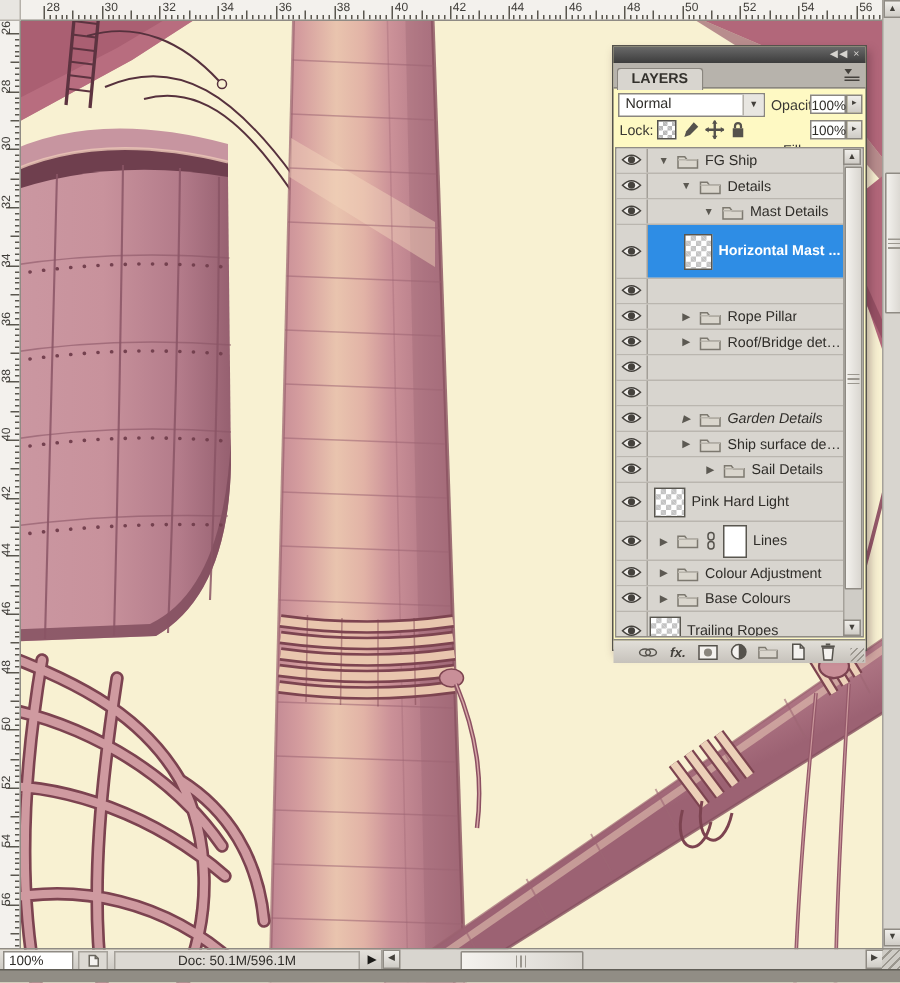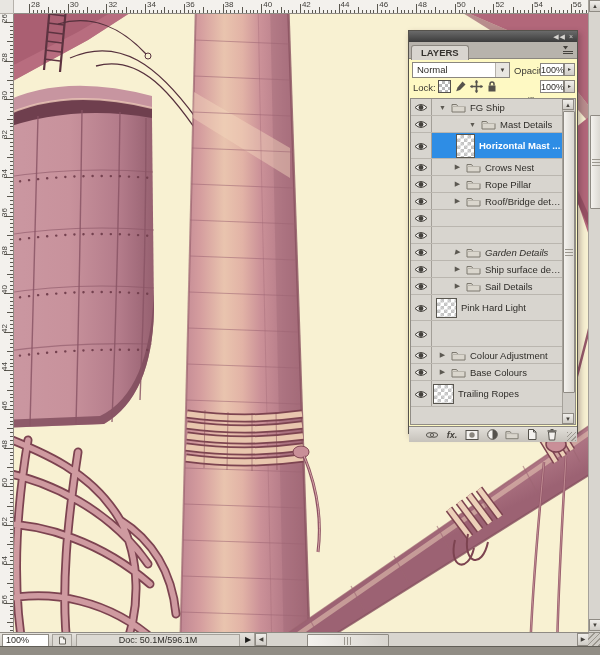--- a/index.html
+++ b/index.html
@@ -609,150 +609,158 @@
             <span class="lname">FG Ship</span>
           </div>
         </div>
         <div class="lrow" style="height: 17px;">
           <div class="eyecol">
             <span><svg width="14" height="9" viewBox="0 0 14 9">
                 <path d="M1,4.5 Q7,-1.5 13,4.5 Q7,10.5 1,4.5 Z" fill="#f1efec" stroke="#45423d"></path>
                 <circle cx="7" cy="4.5" r="2.4" fill="#45423d"></circle>
               </svg></span>
           </div>
+          <div class="lcontent" style="padding-left: 21px;">
+            <span class="tri">▼</span>
+            <span style="display: flex;">
+              <svg width="15" height="11" viewBox="0 0 15 11">
+                <path d="M1,2.5 L5.5,2.5 L7,4.5 L14,4.5 L14,10 L1,10 Z" fill="#dad6cd" stroke="#7c786f"></path>
+                <path d="M1,4.5 L14,4.5" stroke="#b8b4ab"></path>
+              </svg>
+            </span>
+            <span class="lname">Details</span>
+          </div>
+        </div>
+        <div class="lrow" style="height: 17px;">
+          <div class="eyecol">
+            <span><svg width="14" height="9" viewBox="0 0 14 9">
+                <path d="M1,4.5 Q7,-1.5 13,4.5 Q7,10.5 1,4.5 Z" fill="#f1efec" stroke="#45423d"></path>
+                <circle cx="7" cy="4.5" r="2.4" fill="#45423d"></circle>
+              </svg></span>
+          </div>
           <div class="lcontent" style="padding-left: 36px;">
             <span class="tri">▼</span>
             <span style="display: flex;">
               <svg width="15" height="11" viewBox="0 0 15 11">
                 <path d="M1,2.5 L5.5,2.5 L7,4.5 L14,4.5 L14,10 L1,10 Z" fill="#dad6cd" stroke="#7c786f"></path>
                 <path d="M1,4.5 L14,4.5" stroke="#b8b4ab"></path>
               </svg>
             </span>
             <span class="lname">Mast Details</span>
           </div>
         </div>
-        <div class="lrow selected" style="height: 26px;">
+        <div class="lrow selected" style="height: 36px;">
           <div class="eyecol">
             <span><svg width="14" height="9" viewBox="0 0 14 9">
                 <path d="M1,4.5 Q7,-1.5 13,4.5 Q7,10.5 1,4.5 Z" fill="#f1efec" stroke="#45423d"></path>
                 <circle cx="7" cy="4.5" r="2.4" fill="#45423d"></circle>
               </svg></span>
           </div>
           <div class="lcontent" style="padding-left: 24px;">
             <span class="thumb checker t-tall"></span>
             <span class="lname">Horizontal Mast ...</span>
           </div>
         </div>
         <div class="lrow" style="height: 17px;">
           <div class="eyecol">
             <span><svg width="14" height="9" viewBox="0 0 14 9">
                 <path d="M1,4.5 Q7,-1.5 13,4.5 Q7,10.5 1,4.5 Z" fill="#f1efec" stroke="#45423d"></path>
                 <circle cx="7" cy="4.5" r="2.4" fill="#45423d"></circle>
               </svg></span>
           </div>
+        </div>
+        <div class="lrow" style="height: 17px;">
+          <div class="eyecol">
+            <span><svg width="14" height="9" viewBox="0 0 14 9">
+                <path d="M1,4.5 Q7,-1.5 13,4.5 Q7,10.5 1,4.5 Z" fill="#f1efec" stroke="#45423d"></path>
+                <circle cx="7" cy="4.5" r="2.4" fill="#45423d"></circle>
+              </svg></span>
+          </div>
           <div class="lcontent" style="padding-left: 21px;">
             <span class="tri">▶</span>
             <span style="display: flex;">
               <svg width="15" height="11" viewBox="0 0 15 11">
                 <path d="M1,2.5 L5.5,2.5 L7,4.5 L14,4.5 L14,10 L1,10 Z" fill="#dad6cd" stroke="#7c786f"></path>
                 <path d="M1,4.5 L14,4.5" stroke="#b8b4ab"></path>
               </svg>
             </span>
-            <span class="lname">Crows Nest</span>
+            <span class="lname">Rope Pillar</span>
           </div>
         </div>
         <div class="lrow" style="height: 17px;">
           <div class="eyecol">
             <span><svg width="14" height="9" viewBox="0 0 14 9">
                 <path d="M1,4.5 Q7,-1.5 13,4.5 Q7,10.5 1,4.5 Z" fill="#f1efec" stroke="#45423d"></path>
                 <circle cx="7" cy="4.5" r="2.4" fill="#45423d"></circle>
               </svg></span>
           </div>
           <div class="lcontent" style="padding-left: 21px;">
             <span class="tri">▶</span>
             <span style="display: flex;">
               <svg width="15" height="11" viewBox="0 0 15 11">
                 <path d="M1,2.5 L5.5,2.5 L7,4.5 L14,4.5 L14,10 L1,10 Z" fill="#dad6cd" stroke="#7c786f"></path>
                 <path d="M1,4.5 L14,4.5" stroke="#b8b4ab"></path>
               </svg>
             </span>
-            <span class="lname">Rope Pillar</span>
+            <span class="lname">Roof/Bridge details</span>
+          </div>
+        </div>
+        <div class="lrow" style="height: 17px;">
+          <div class="eyecol">
+            <span><svg width="14" height="9" viewBox="0 0 14 9">
+                <path d="M1,4.5 Q7,-1.5 13,4.5 Q7,10.5 1,4.5 Z" fill="#f1efec" stroke="#45423d"></path>
+                <circle cx="7" cy="4.5" r="2.4" fill="#45423d"></circle>
+              </svg></span>
+          </div>
+        </div>
+        <div class="lrow" style="height: 17px;">
+          <div class="eyecol">
+            <span><svg width="14" height="9" viewBox="0 0 14 9">
+                <path d="M1,4.5 Q7,-1.5 13,4.5 Q7,10.5 1,4.5 Z" fill="#f1efec" stroke="#45423d"></path>
+                <circle cx="7" cy="4.5" r="2.4" fill="#45423d"></circle>
+              </svg></span>
+          </div>
+        </div>
+        <div class="lrow" style="height: 17px;">
+          <div class="eyecol">
+            <span><svg width="14" height="9" viewBox="0 0 14 9">
+                <path d="M1,4.5 Q7,-1.5 13,4.5 Q7,10.5 1,4.5 Z" fill="#f1efec" stroke="#45423d"></path>
+                <circle cx="7" cy="4.5" r="2.4" fill="#45423d"></circle>
+              </svg></span>
+          </div>
+          <div class="lcontent" style="padding-left: 21px; font-style: italic;">
+            <span class="tri">▶</span>
+            <span style="display: flex;">
+              <svg width="15" height="11" viewBox="0 0 15 11">
+                <path d="M1,2.5 L5.5,2.5 L7,4.5 L14,4.5 L14,10 L1,10 Z" fill="#dad6cd" stroke="#7c786f"></path>
+                <path d="M1,4.5 L14,4.5" stroke="#b8b4ab"></path>
+              </svg>
+            </span>
+            <span class="lname">Garden Details</span>
           </div>
         </div>
         <div class="lrow" style="height: 17px;">
           <div class="eyecol">
             <span><svg width="14" height="9" viewBox="0 0 14 9">
                 <path d="M1,4.5 Q7,-1.5 13,4.5 Q7,10.5 1,4.5 Z" fill="#f1efec" stroke="#45423d"></path>
                 <circle cx="7" cy="4.5" r="2.4" fill="#45423d"></circle>
               </svg></span>
           </div>
           <div class="lcontent" style="padding-left: 21px;">
             <span class="tri">▶</span>
             <span style="display: flex;">
               <svg width="15" height="11" viewBox="0 0 15 11">
                 <path d="M1,2.5 L5.5,2.5 L7,4.5 L14,4.5 L14,10 L1,10 Z" fill="#dad6cd" stroke="#7c786f"></path>
                 <path d="M1,4.5 L14,4.5" stroke="#b8b4ab"></path>
               </svg>
             </span>
-            <span class="lname">Roof/Bridge details</span>
-          </div>
-        </div>
-        <div class="lrow" style="height: 17px;">
-          <div class="eyecol">
-            <span><svg width="14" height="9" viewBox="0 0 14 9">
-                <path d="M1,4.5 Q7,-1.5 13,4.5 Q7,10.5 1,4.5 Z" fill="#f1efec" stroke="#45423d"></path>
-                <circle cx="7" cy="4.5" r="2.4" fill="#45423d"></circle>
-              </svg></span>
-          </div>
-        </div>
-        <div class="lrow" style="height: 17px;">
-          <div class="eyecol">
-            <span><svg width="14" height="9" viewBox="0 0 14 9">
-                <path d="M1,4.5 Q7,-1.5 13,4.5 Q7,10.5 1,4.5 Z" fill="#f1efec" stroke="#45423d"></path>
-                <circle cx="7" cy="4.5" r="2.4" fill="#45423d"></circle>
-              </svg></span>
-          </div>
-        </div>
-        <div class="lrow" style="height: 17px;">
-          <div class="eyecol">
-            <span><svg width="14" height="9" viewBox="0 0 14 9">
-                <path d="M1,4.5 Q7,-1.5 13,4.5 Q7,10.5 1,4.5 Z" fill="#f1efec" stroke="#45423d"></path>
-                <circle cx="7" cy="4.5" r="2.4" fill="#45423d"></circle>
-              </svg></span>
-          </div>
-          <div class="lcontent" style="padding-left: 21px; font-style: italic;">
-            <span class="tri">▶</span>
-            <span style="display: flex;">
-              <svg width="15" height="11" viewBox="0 0 15 11">
-                <path d="M1,2.5 L5.5,2.5 L7,4.5 L14,4.5 L14,10 L1,10 Z" fill="#dad6cd" stroke="#7c786f"></path>
-                <path d="M1,4.5 L14,4.5" stroke="#b8b4ab"></path>
-              </svg>
-            </span>
-            <span class="lname">Garden Details</span>
-          </div>
-        </div>
-        <div class="lrow" style="height: 17px;">
-          <div class="eyecol">
-            <span><svg width="14" height="9" viewBox="0 0 14 9">
-                <path d="M1,4.5 Q7,-1.5 13,4.5 Q7,10.5 1,4.5 Z" fill="#f1efec" stroke="#45423d"></path>
-                <circle cx="7" cy="4.5" r="2.4" fill="#45423d"></circle>
-              </svg></span>
-          </div>
-          <div class="lcontent" style="padding-left: 21px;">
-            <span class="tri">▶</span>
-            <span style="display: flex;">
-              <svg width="15" height="11" viewBox="0 0 15 11">
-                <path d="M1,2.5 L5.5,2.5 L7,4.5 L14,4.5 L14,10 L1,10 Z" fill="#dad6cd" stroke="#7c786f"></path>
-                <path d="M1,4.5 L14,4.5" stroke="#b8b4ab"></path>
-              </svg>
-            </span>
             <span class="lname">Ship surface details</span>
           </div>
         </div>
-        <div class="lrow" style="height: 17px;">
+        <div class="lrow" style="height: 17px; gap: 16px;">
           <div class="eyecol">
             <span><svg width="14" height="9" viewBox="0 0 14 9">
                 <path d="M1,4.5 Q7,-1.5 13,4.5 Q7,10.5 1,4.5 Z" fill="#f1efec" stroke="#45423d"></path>
                 <circle cx="7" cy="4.5" r="2.4" fill="#45423d"></circle>
               </svg></span>
           </div>
           <div class="lcontent" style="padding-left: 21px;">
             <span class="tri">▶</span>
             <span style="display: flex;">
               <svg width="15" height="11" viewBox="0 0 15 11">
@@ -774,20 +782,37 @@
             <span class="thumb checker t-sq"></span>
             <span class="lname">Pink Hard Light</span>
           </div>
         </div>
         <div class="lrow" style="height: 26px;">
           <div class="eyecol">
             <span><svg width="14" height="9" viewBox="0 0 14 9">
                 <path d="M1,4.5 Q7,-1.5 13,4.5 Q7,10.5 1,4.5 Z" fill="#f1efec" stroke="#45423d"></path>
                 <circle cx="7" cy="4.5" r="2.4" fill="#45423d"></circle>
               </svg></span>
+          </div>
+          <div class="lcontent" style="padding-left: 6px;">
+            <span class="tri">▶</span>
+            <span style="display: flex;">
+              <svg width="15" height="11" viewBox="0 0 15 11">
+                <path d="M1,2.5 L5.5,2.5 L7,4.5 L14,4.5 L14,10 L1,10 Z" fill="#dad6cd" stroke="#7c786f"></path>
+                <path d="M1,4.5 L14,4.5" stroke="#b8b4ab"></path>
+              </svg>
+            </span>
+            <span style="display: flex;">
+              <svg width="8" height="13" viewBox="0 0 8 13">
+                <rect x="2" y="1" width="4" height="5" rx="2" fill="none" stroke="#55524c"></rect>
+                <rect x="2" y="7" width="4" height="5" rx="2" fill="none" stroke="#55524c"></rect>
+              </svg>
+            </span>
+            <span class="thumb t-white"></span>
+            <span class="lname">Lines</span>
           </div>
         </div>
         <div class="lrow" style="height: 17px;">
           <div class="eyecol">
             <span><svg width="14" height="9" viewBox="0 0 14 9">
                 <path d="M1,4.5 Q7,-1.5 13,4.5 Q7,10.5 1,4.5 Z" fill="#f1efec" stroke="#45423d"></path>
                 <circle cx="7" cy="4.5" r="2.4" fill="#45423d"></circle>
               </svg></span>
           </div>
           <div class="lcontent" style="padding-left: 6px;">

